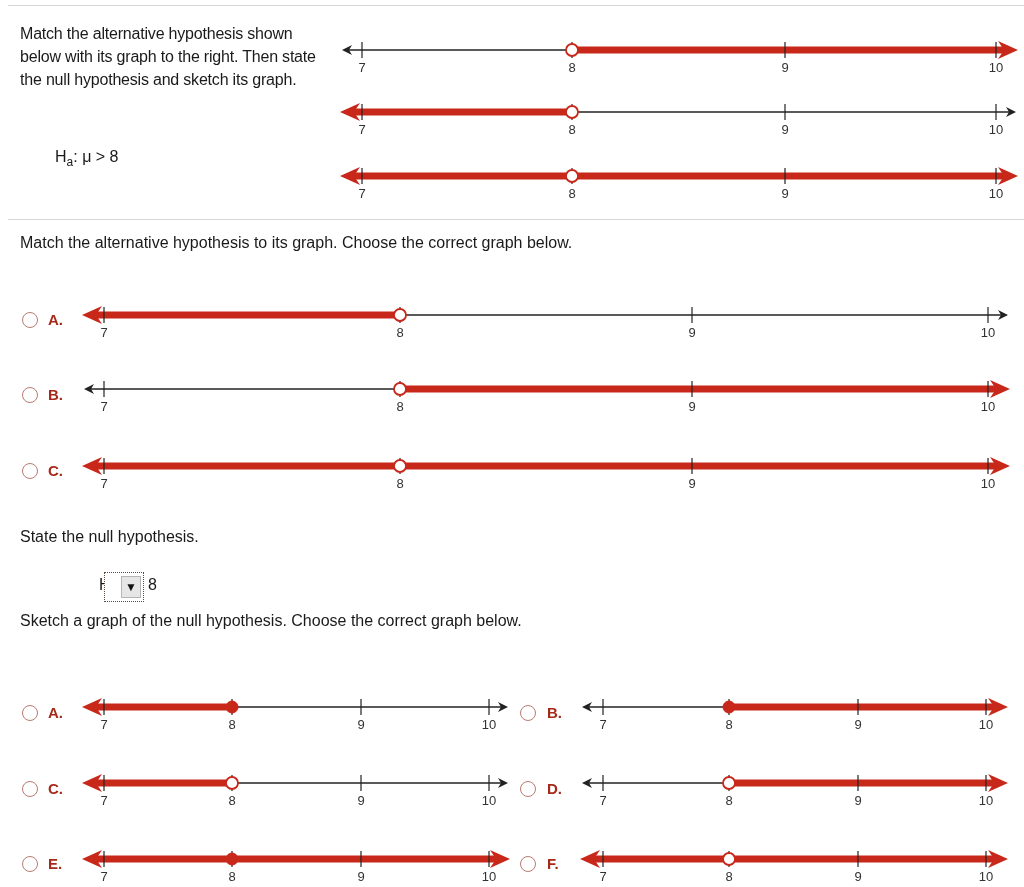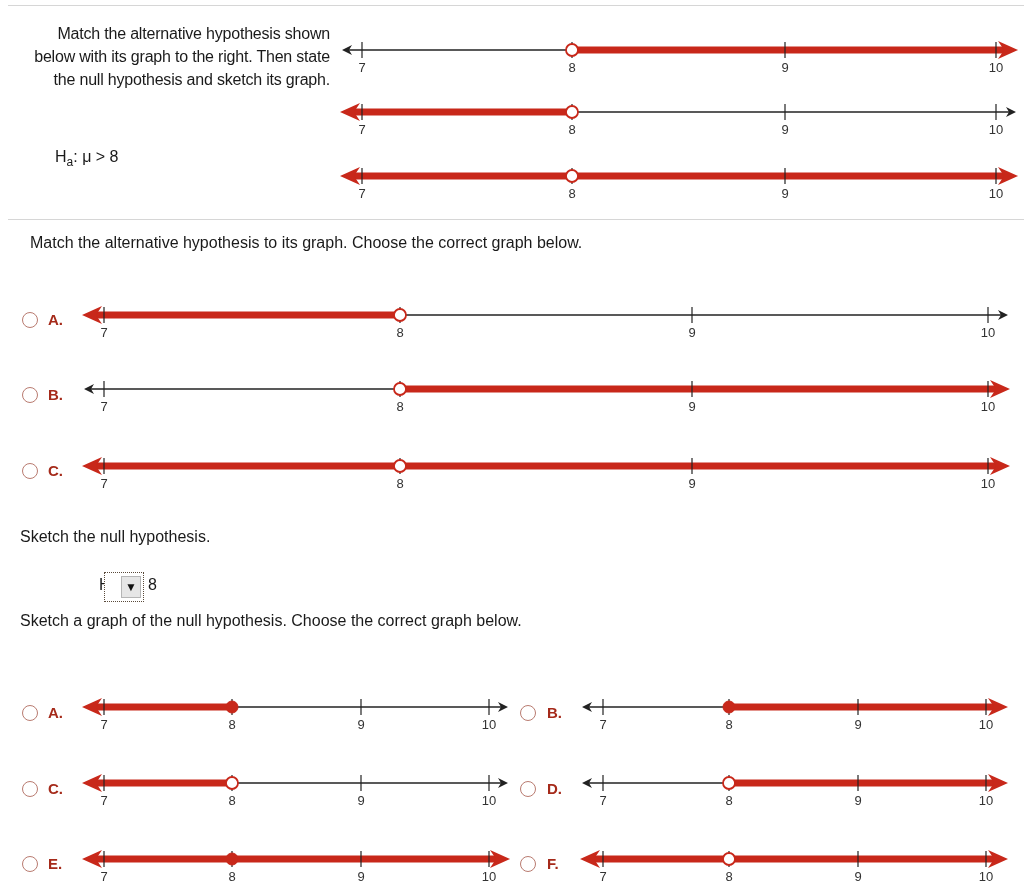--- a/index.html
+++ b/index.html
@@ -1,19 +1,19 @@
 <!DOCTYPE html>
 <html><head>
 <meta charset="utf-8">
 <style>
   html, body { margin:0; padding:0; background:#ffffff; }
   body { width:1024px; height:887px; position:relative; overflow:hidden;
          font-family:"Liberation Sans", sans-serif; color:#1a1a1a; }
   .hr { position:absolute; left:8px; right:0; height:1px; background:#d6d6d6; }
-  .txt { position:absolute; font-size:16px; line-height:22px; white-space:nowrap;text-align:right; }
+  .txt { position:absolute; font-size:16px; line-height:22px; white-space:nowrap; }
   .intro { left:20px; top:22px; width:310px; white-space:normal; line-height:23px; letter-spacing:-0.2px; }
   .hyp { position:absolute; font-size:16px; }
   .hyp sub { font-size:12px; vertical-align:-4px; }
   .radio { position:absolute; width:14px; height:14px; border:1.5px solid #b97b70; border-radius:50%; background:#fff; cursor:pointer; }
   .opt-label { position:absolute; font-size:15px; font-weight:bold; color:#a52a1a; }
   svg.nl { position:absolute; overflow:visible; }
   .dropdown { position:absolute; left:104px; top:572px; width:40px; height:30px; border:1px dotted #5a4a3a; background:#fff; box-sizing:border-box; cursor:pointer; }
   .dropdown .btn { position:absolute; right:2px; top:3px; width:20px; height:22px; background:#e6e6e6; border:1px solid #b5b5b5; box-sizing:border-box; display:flex; align-items:center; justify-content:center; font-size:12px; color:#111; }
 </style>
 </head>
@@ -68,21 +68,21 @@
     <text x="572" y="198" text-anchor="middle" font-size="13" fill="#333" font-family="Liberation Sans, sans-serif">8</text>
     <line x1="785" y1="168" x2="785" y2="184" stroke="#222222" stroke-width="1.2"></line>
     <text x="785" y="198" text-anchor="middle" font-size="13" fill="#333" font-family="Liberation Sans, sans-serif">9</text>
     <line x1="996" y1="168" x2="996" y2="184" stroke="#222222" stroke-width="1.2"></line>
     <text x="996" y="198" text-anchor="middle" font-size="13" fill="#333" font-family="Liberation Sans, sans-serif">10</text>
     <circle cx="572" cy="176" r="6" fill="#fff" stroke="#c8281a" stroke-width="1.8"></circle>
   </svg>
 
 <div class="hr" style="top:219px;"></div>
 
-<div class="txt" style="left:30px; top:232px;">Match the alternative hypothesis to its graph. Choose the correct graph below.</div>
+<div class="txt" style="left:20px; top:232px;">Match the alternative hypothesis to its graph. Choose the correct graph below.</div>
 
 <div class="radio" style="left:22px; top:312px;"></div>
 <div class="opt-label" style="left:48px; top:311px;">A.</div>
 <svg class="nl" style="left:0;top:0;width:1024px;height:500px;">
     <line x1="86" y1="315" x2="1006" y2="315" stroke="#222222" stroke-width="1.5"></line>
     <line x1="94" y1="315" x2="400" y2="315" stroke="#c8281a" stroke-width="7"></line>
     <path d="M82 315 L102 306 L96 315 L102 324 Z" fill="#c8281a"></path>
     <path d="M1008 315 L998 310 L1001 315 L998 320 Z" fill="#222222"></path>
     <line x1="104" y1="307" x2="104" y2="323" stroke="#222222" stroke-width="1.2"></line>
     <text x="104" y="337" text-anchor="middle" font-size="13" fill="#333" font-family="Liberation Sans, sans-serif">7</text>
@@ -125,21 +125,21 @@
     <text x="104" y="488" text-anchor="middle" font-size="13" fill="#333" font-family="Liberation Sans, sans-serif">7</text>
     <line x1="400" y1="458" x2="400" y2="474" stroke="#222222" stroke-width="1.2"></line>
     <text x="400" y="488" text-anchor="middle" font-size="13" fill="#333" font-family="Liberation Sans, sans-serif">8</text>
     <line x1="692" y1="458" x2="692" y2="474" stroke="#222222" stroke-width="1.2"></line>
     <text x="692" y="488" text-anchor="middle" font-size="13" fill="#333" font-family="Liberation Sans, sans-serif">9</text>
     <line x1="988" y1="458" x2="988" y2="474" stroke="#222222" stroke-width="1.2"></line>
     <text x="988" y="488" text-anchor="middle" font-size="13" fill="#333" font-family="Liberation Sans, sans-serif">10</text>
     <circle cx="400" cy="466" r="6" fill="#fff" stroke="#c8281a" stroke-width="1.8"></circle>
   </svg>
 
-<div class="txt" style="left:20px; top:526px;">Sketch the null hypothesis.</div>
+<div class="txt" style="left:20px; top:526px;">State the null hypothesis.</div>
 <div class="hyp" style="left:55px; top:576px;margin-left:44px;">
   <span>H</span><sub>0</sub><span>: μ</span>
 </div>
 <div class="dropdown">
   <span></span>
   <div class="btn">▼</div>
 </div>
 <div class="hyp" style="left:148px; top:576px;">8</div>
 
 <div class="txt" style="left:20px; top:610px;">Sketch a graph of the null hypothesis. Choose the correct graph below.</div>

